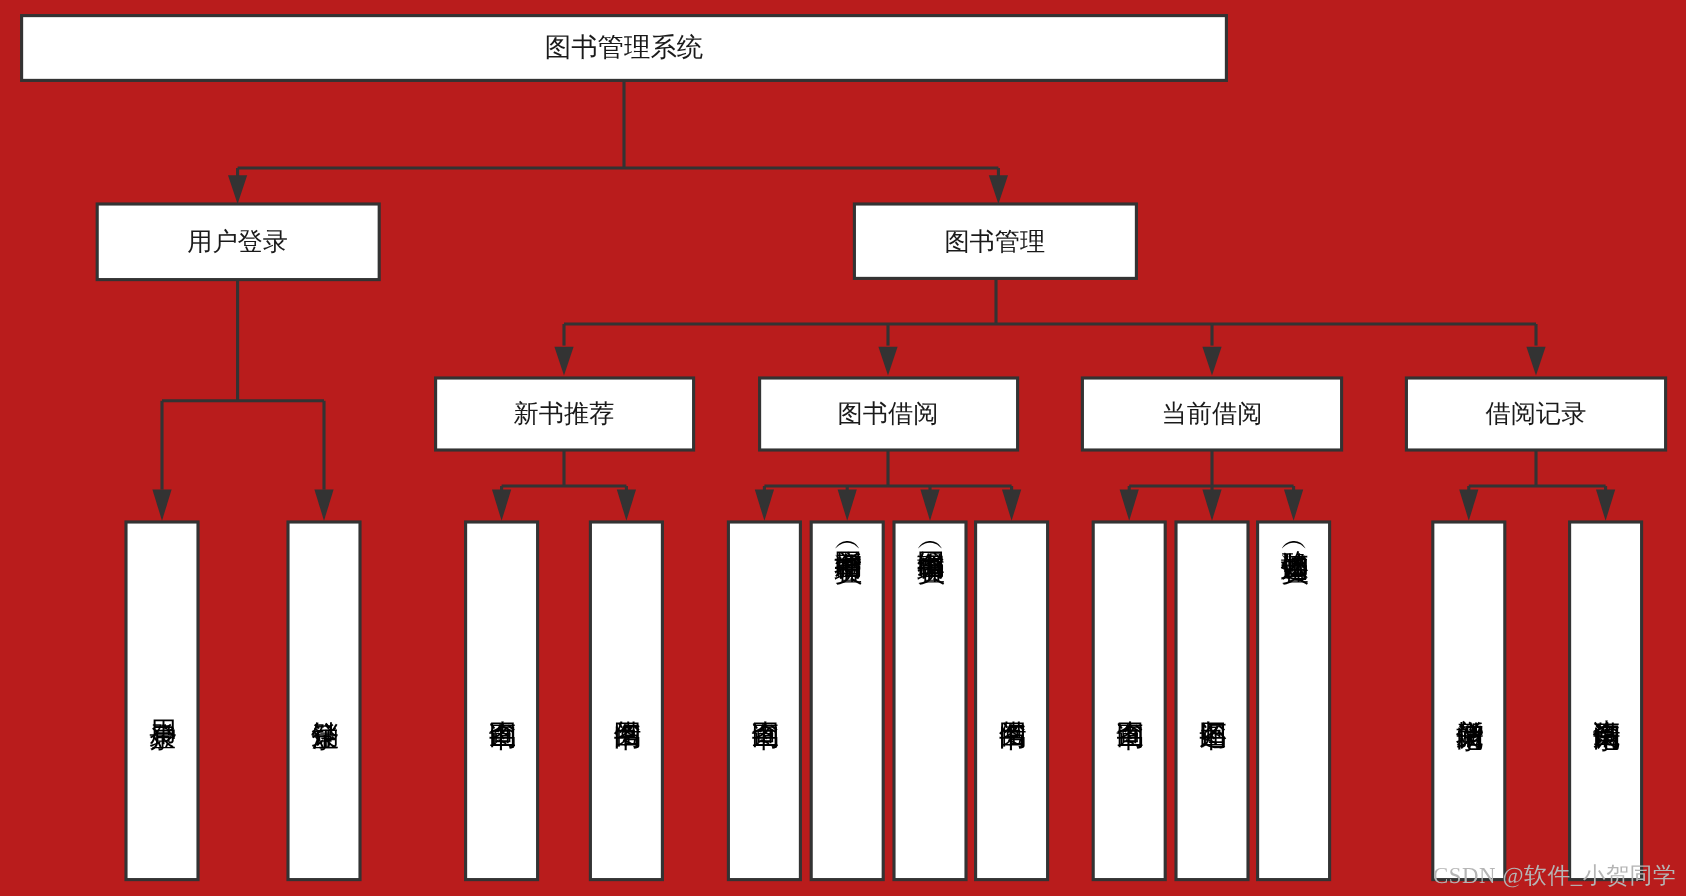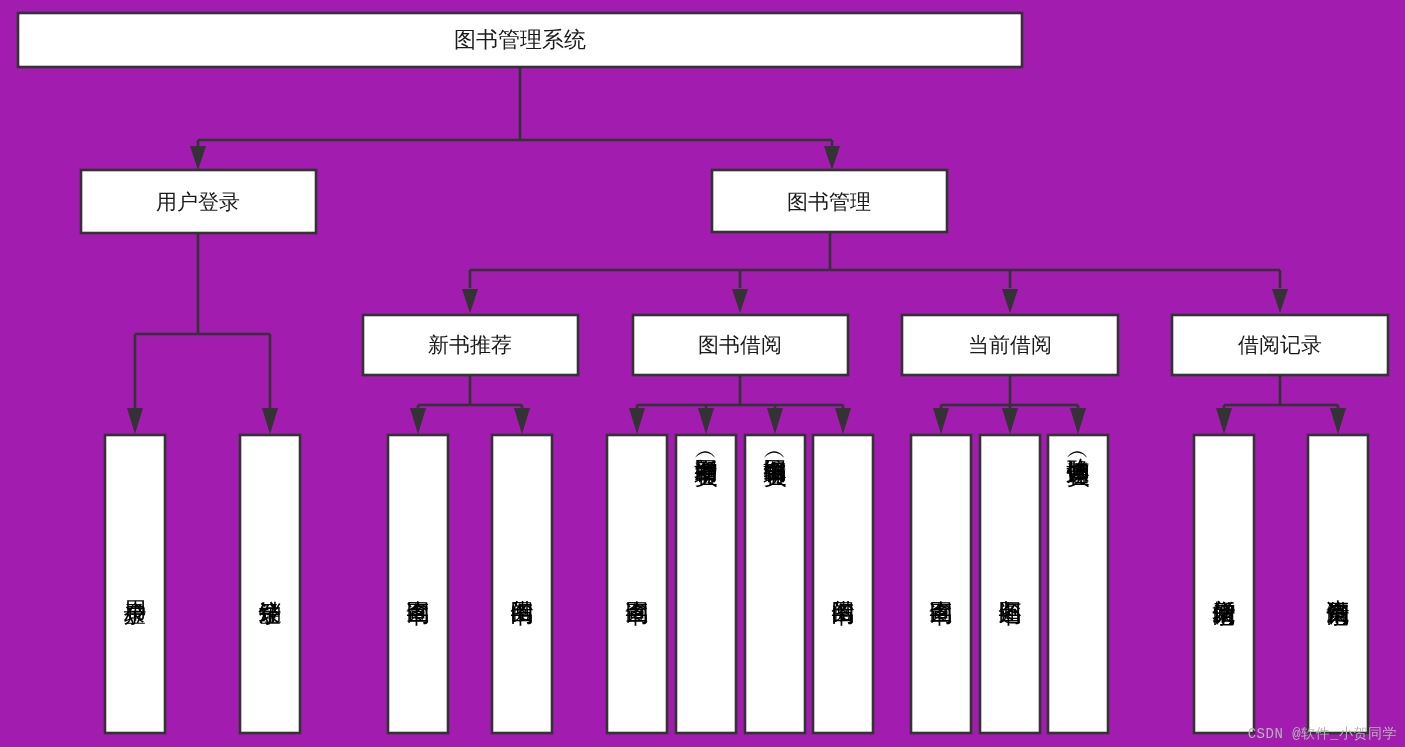--- a/index.html
+++ b/index.html
@@ -11,21 +11,21 @@
   body {
     width: 1405px;
     height: 747px;
     font-family: "DejaVu Sans", "Liberation Sans", sans-serif;
     overflow: hidden;
   }
   #diagram-root {
     position: relative;
     width: 1405px;
     height: 747px;
-    background: #a21caf;
+    background: #b91c1c;
   }
   svg.flow {
     position: absolute;
     left: 0;
     top: 0;
     width: 1405px;
     height: 747px;
   }
   .node-rect {
     fill: #ffffff;
@@ -65,22 +65,22 @@
     fill: none;
     stroke-linecap: butt;
   }
   .arrow-head {
     fill: #333333;
   }
   .watermark {
     position: absolute;
     right: 8px;
     bottom: 4px;
-    font-family: Liberation Mono, monospace;
-    font-size: 14px;
+    font-family: Liberation Serif, serif;
+    font-size: 19px;
     color: #b5b5b5;
     letter-spacing: 0.5px;
     white-space: nowrap;
   }
 </style>
 </head>
 <body>
 
 <div id="diagram-root">
 

